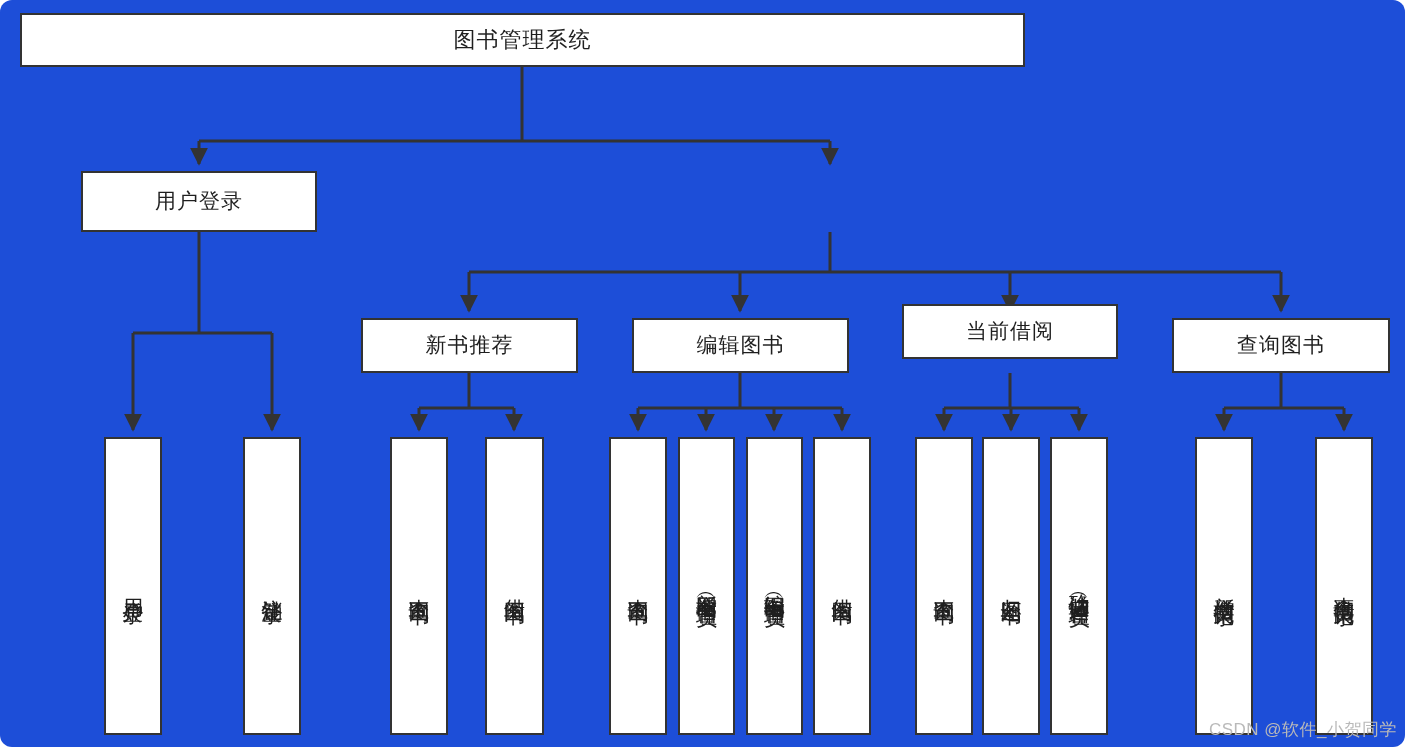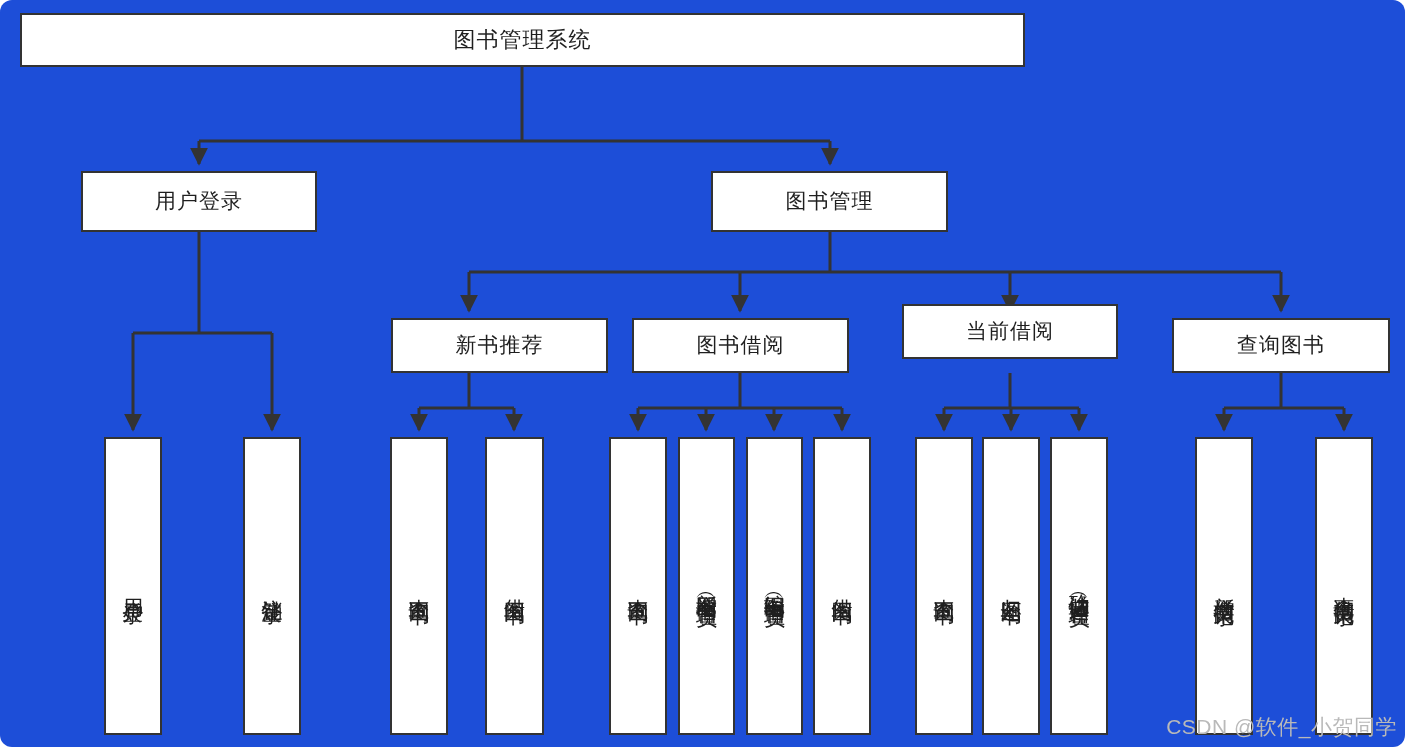--- a/index.html
+++ b/index.html
@@ -64,21 +64,21 @@
     line-height: 1.42;
     letter-spacing: 2px;
     color: #1f1f1f;
     text-align: center;
     white-space: nowrap;
   }
   #watermark {
     position: absolute;
     right: 8px;
     bottom: 6px;
-    font-size: 21px;
+    font-size: 17px;
     color: #b9b9b9;
     letter-spacing: 0.5px;
     z-index: 5;
     white-space: nowrap;
   }
 </style>
 </head>
 <body>
 
 <div id="canvas">
@@ -133,29 +133,26 @@
     </g>
   </svg>
 
   <div class="node root" style="left: 20px; top: 13px; width: 1005px; height: 54px;">
     <span class="label">图书管理系统</span>
   </div>
 
   <div class="node" style="left: 81px; top: 171px; width: 236px; height: 61px;">
     <span class="label">用户登录</span>
   </div>
-  <div class="node" style="left: 711px; top: 171px; width: 237px; height: 61px;">
-    <span class="label">图书管理</span>
-  </div>
-
-  <div class="node" style="left: 361px; top: 318px; width: 217px; height: 55px; margin-left: 30px;">
+
+  <div class="node" style="left: 361px; top: 318px; width: 217px; height: 55px;">
     <span class="label">新书推荐</span>
   </div>
   <div class="node" style="left: 632px; top: 318px; width: 217px; height: 55px;">
-    <span class="label">图书借阅</span>
+    <span class="label">编辑图书</span>
   </div>
   <div class="node" style="left: 902px; top: 304px; width: 216px; height: 55px;">
     <span class="label">当前借阅</span>
   </div>
   <div class="node" style="left: 1172px; top: 318px; width: 218px; height: 55px;">
     <span class="label">查询图书</span>
   </div>
 
   <div class="leaf" style="left: 104px; top: 437px; width: 58px; height: 298px;">
     <span class="label">用户登录</span>

